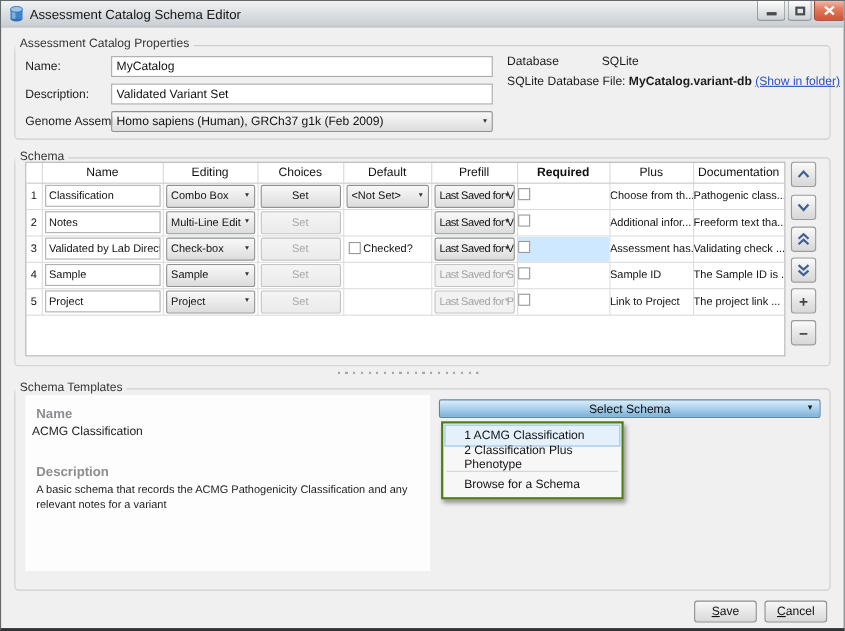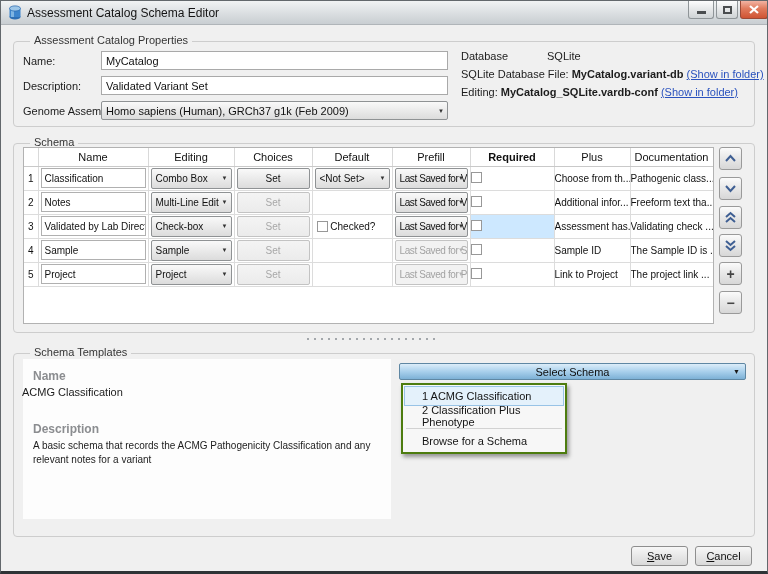--- a/index.html
+++ b/index.html
@@ -23,21 +23,21 @@
     display:flex; align-items:center; justify-content:center;
   }
   .winbtn.min { left:687px; width:26px; }
   .winbtn.max { left:715px; width:22px; }
   .winbtn.close { left:739px; width:28px; background:linear-gradient(#f2b4a3,#e07a5c 45%,#cf5434); border-color:#9b4a37; }
   .glyph-min { width:9px; height:3px; background:#4a4d4f; margin-top:6px; }
   .glyph-max { width:9px; height:8px; border:2px solid #4a4d4f; }
   
   .groupbox { position:absolute; border:1px solid #cdcdcd; border-radius:4px; }
   .legend {
-    position:absolute; top:-8px; left:16px; background:#f0f0f0; padding:0 4px;
+    position:absolute; top:-8px; left:0; background:#f0f0f0; padding:0 4px;
     font-size:11px; color:#353535; white-space:nowrap;
   }
   .lbl { position:absolute; font-size:11px; color:#1c1c1c; white-space:nowrap; }
   .tin {
     position:absolute; height:19px; border:1px solid #a9a9a9; background:#fff;
     font-size:11px; font-family:"Liberation Sans", sans-serif; padding:0 4px; color:#111;
   }
   
   .combo {
     position:relative; border:1px solid #8f9294; border-radius:2px;
@@ -167,25 +167,20 @@
   <div class="combo" style="position:absolute; left:100px; top:100px; width:347px; height:19px; font-size:11px;">
     <span>Homo sapiens (Human), GRCh37 g1k (Feb 2009)</span>
     <span class="arr">▼</span>
   </div>
 
   <div class="infoline" style="left:460px; top:49px;">Database</div>
   <div class="infoline" style="left:546px; top:49px;">SQLite</div>
   <div class="infoline" style="left:460px; top:67px;">
     <span>SQLite Database File:</span>
     <b>MyCatalog.variant-db</b>
-    <a class="link">(Show in folder)</a>
-  </div>
-  <div class="infoline" style="left:460px; top:85px;">
-    <span>Editing:</span>
-    <b>MyCatalog_SQLite.vardb-conf</b>
     <a class="link">(Show in folder)</a>
   </div>
 
   <div class="groupbox" style="left:12px; top:142px; width:742px; height:190px;">
     <span class="legend">Schema</span>
   </div>
 
   <div class="tablewrap">
     <table class="grid">
       <colgroup>
@@ -379,21 +374,21 @@
       <span>−</span>
     </div>
 
   <div class="splitter"></div>
 
   <div class="groupbox" style="left:12px; top:352px; width:742px; height:184px;">
     <span class="legend">Schema Templates</span>
   </div>
   <div class="tpanel"></div>
   <div class="theading" style="left:32px; top:368px;">Name</div>
-  <div class="ttext" style="left:21px; top:385px;">ACMG Classification</div>
+  <div class="ttext" style="left:28px; top:385px;">ACMG Classification</div>
   <div class="theading" style="left:32px; top:421px;">Description</div>
   <div class="tdesc" style="left:32px; top:438px;">A basic schema that records the ACMG Pathogenicity Classification and any relevant notes for a variant</div>
 
   <div class="selectschema">
     <span>Select Schema</span>
     <span class="arr">▼</span>
   </div>
 
   <div class="menu">
     <div class="menuitem hl">1 ACMG Classification</div>

